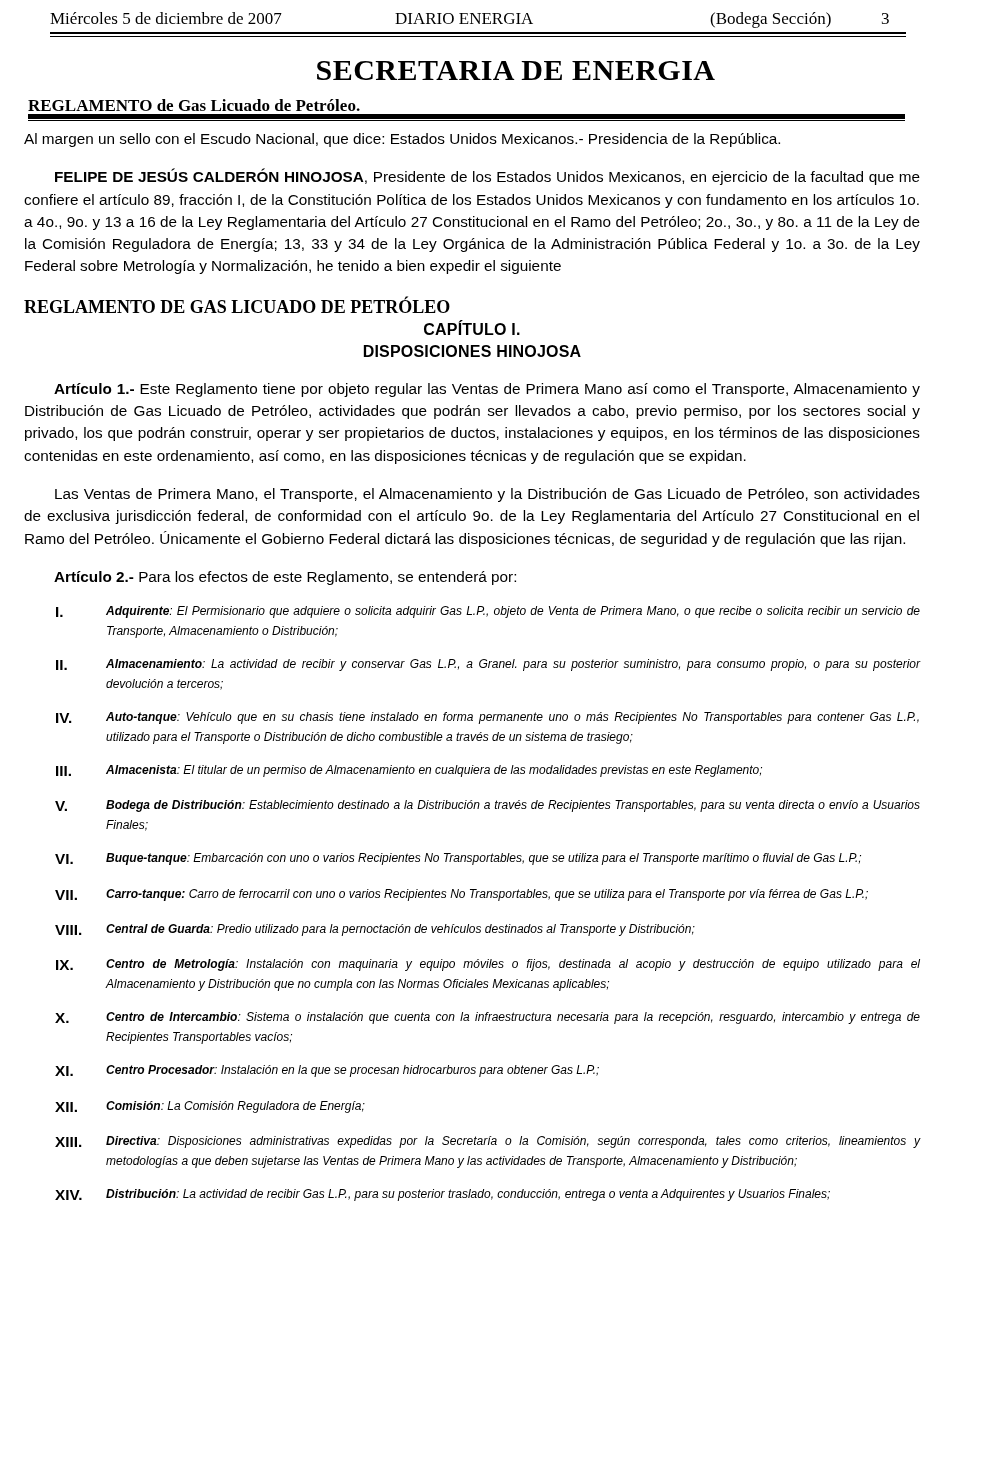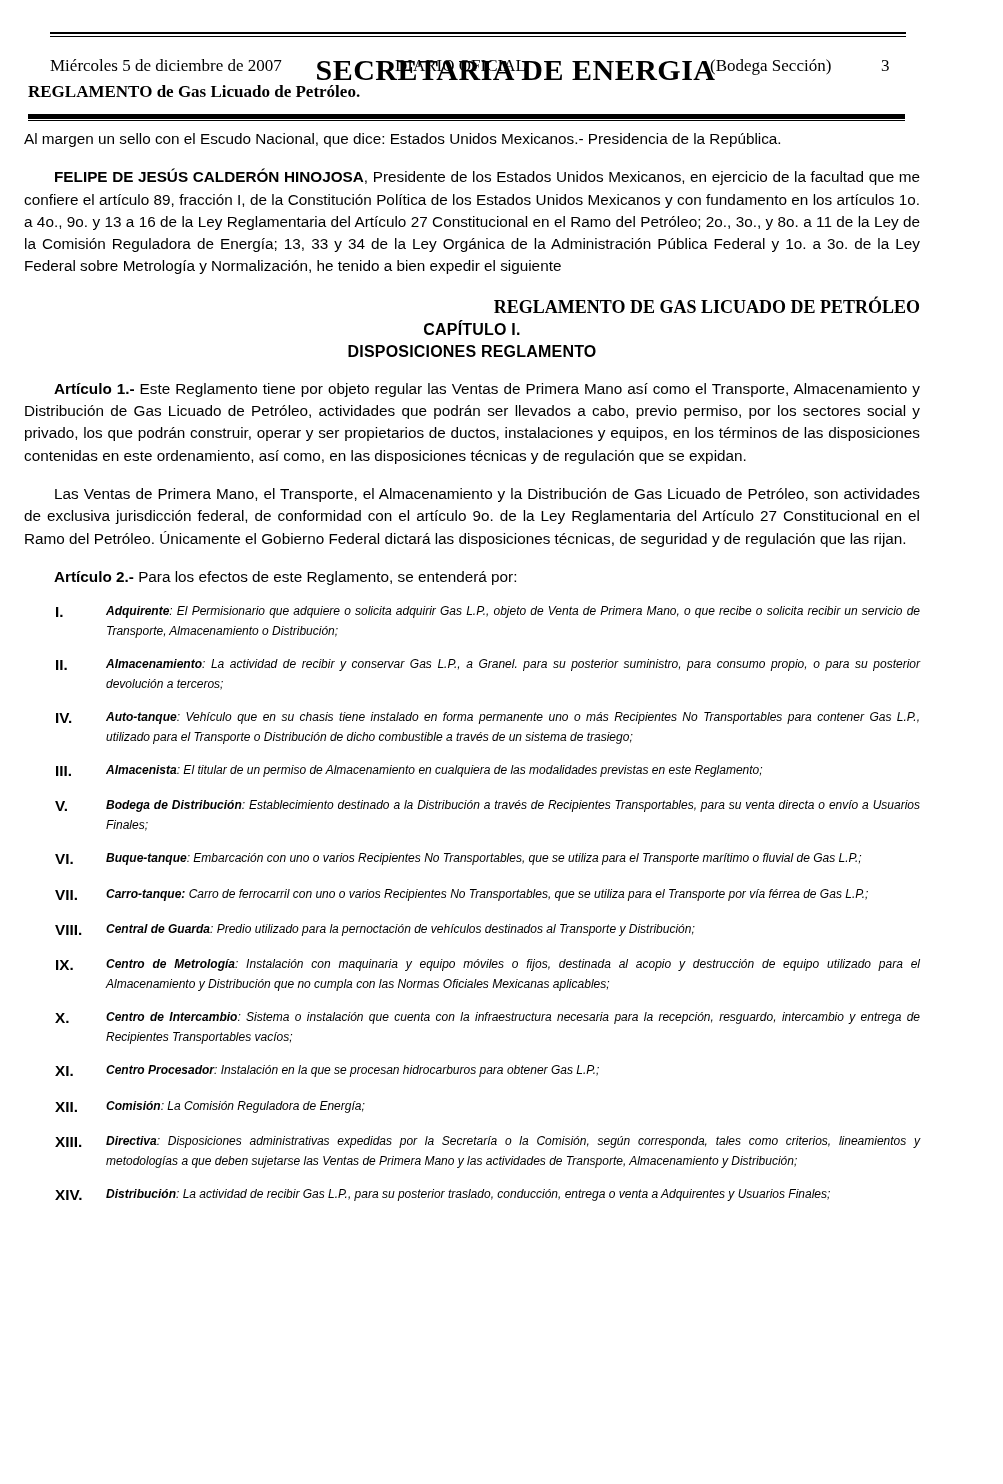--- a/index.html
+++ b/index.html
@@ -27,21 +27,20 @@
   .runhead {
     position: absolute;
     top: 8px;
     left: 50px;
     width: 856px;
     height: 22px;
     font-family: "Liberation Serif", serif;
     font-size: 17px;
     line-height: 22px;
     white-space: nowrap;
-    margin-top: 47px;
   }
   .runhead .rh-left {
     position: absolute;
     left: 0;
     top: 0;
   }
   .runhead .rh-center {
     position: absolute;
     left: 345px;
     top: 0;
@@ -78,21 +77,21 @@
     text-align: center;
     font-family: "Liberation Serif", serif;
     font-weight: bold;
     font-size: 30px;
     line-height: 34px;
     letter-spacing: 0.5px;
   }
 
   .doc-subject {
     position: absolute;
-    top: 82px;
+    top: 96px;
     left: 28px;
     font-family: "Liberation Serif", serif;
     font-size: 17px;
     line-height: 20px;
     font-weight: bold;
   }
   .doc-subject .subj-rest {
     font-weight: bold;
   }
 
@@ -123,21 +122,21 @@
     text-justify: inter-word;
   }
   p.para.first-line-indent {
     text-indent: 30px;
   }
   p.spacer-before {
     margin-top: 16px;
   }
 
   .center-heading-serif {
-    text-align: right;
+    text-align: left;
     font-family: "Liberation Serif", serif;
     font-weight: bold;
     font-size: 18px;
     line-height: 22px;
     margin-top: 18px;
   }
   .center-heading-sans {
     text-align: center;
     font-family: "Liberation Sans", sans-serif;
     font-weight: bold;
@@ -178,21 +177,21 @@
   }
   .fraction-text:last-line { text-align: left; }
 </style>
 </head>
 <body>
 
 <div class="page">
 
   <div class="runhead">
     <span class="rh-left">Miércoles 5 de diciembre de 2007</span>
-    <span class="rh-center">DIARIO OFICIAL</span>
+    <span class="rh-center">DIARIO ENERGIA</span>
     <span class="rh-right">(Bodega Sección)</span>
     <span class="rh-page">3</span>
   </div>
   <div class="rule-double"></div>
 
   <div class="dept-title">SECRETARIA DE ENERGIA</div>
 
   <div class="doc-subject">
     <span>REGLAMENTO</span><span class="subj-rest"> de Gas Licuado de Petróleo.</span>
   </div>
@@ -201,21 +200,21 @@
   <div class="body">
 
     <p class="para">Al margen un sello con el Escudo Nacional, que dice: Estados Unidos Mexicanos.- Presidencia de la República.</p>
 
     <p class="para first-line-indent spacer-before">
       <b>FELIPE DE JESÚS CALDERÓN HINOJOSA</b><span>, Presidente de los Estados Unidos Mexicanos, en ejercicio de la facultad que me confiere el artículo 89, fracción I, de la Constitución Política de los Estados Unidos Mexicanos y con fundamento en los artículos 1o. a 4o., 9o. y 13 a 16 de la Ley Reglamentaria del Artículo 27 Constitucional en el Ramo del Petróleo; 2o., 3o., y 8o. a 11 de la Ley de la Comisión Reguladora de Energía; 13, 33 y 34 de la Ley Orgánica de la Administración Pública Federal y 1o. a 3o. de la Ley Federal sobre Metrología y Normalización, he tenido a bien expedir el siguiente</span>
     </p>
 
     <div class="center-heading-serif">REGLAMENTO DE GAS LICUADO DE PETRÓLEO</div>
     <div class="center-heading-sans">CAPÍTULO I.</div>
-    <div class="center-heading-sans">DISPOSICIONES REGLAMENTO</div>
+    <div class="center-heading-sans">DISPOSICIONES HINOJOSA</div>
 
     <p class="para first-line-indent spacer-before">
       <b>Artículo 1.-</b><span> Este Reglamento tiene por objeto regular las Ventas de Primera Mano así como el Transporte, Almacenamiento y Distribución de Gas Licuado de Petróleo, actividades que podrán ser llevados a cabo, previo permiso, por los sectores social y privado, los que podrán construir, operar y ser propietarios de ductos, instalaciones y equipos, en los términos de las disposiciones contenidas en este ordenamiento, así como, en las disposiciones técnicas y de regulación que se expidan.</span>
     </p>
 
     <p class="para first-line-indent spacer-before">Las Ventas de Primera Mano, el Transporte, el Almacenamiento y la Distribución de Gas Licuado de Petróleo, son actividades de exclusiva jurisdicción federal, de conformidad con el artículo 9o. de la Ley Reglamentaria del Artículo 27 Constitucional en el Ramo del Petróleo. Únicamente el Gobierno Federal dictará las disposiciones técnicas, de seguridad y de regulación que las rijan.</p>
 
     <p class="para first-line-indent spacer-before">
       <b>Artículo 2.-</b><span> Para los efectos de este Reglamento, se entenderá por:</span>
     </p>

